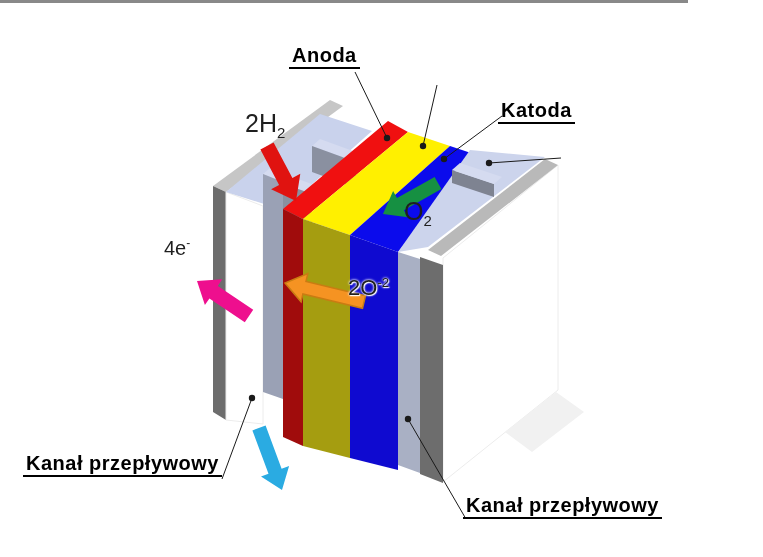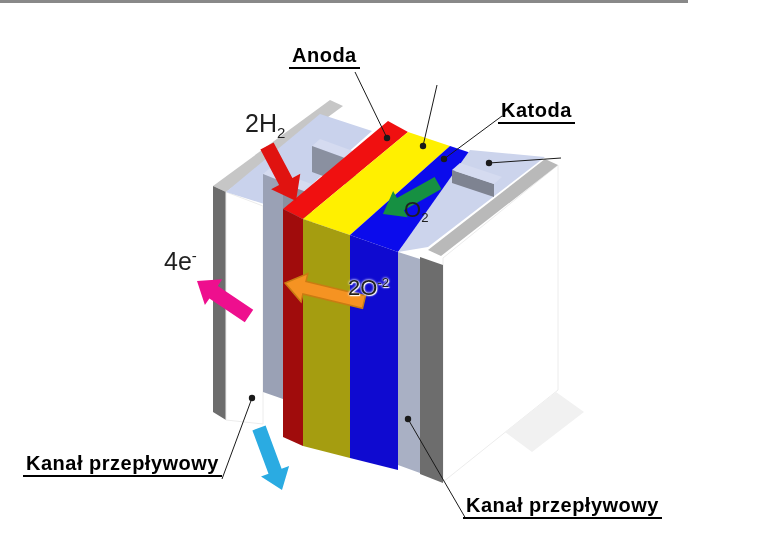--- a/index.html
+++ b/index.html
@@ -71,16 +71,16 @@
       <polygon points="365.5,295.7 306.0,281.4 307.8,273.6 285.0,283.0 301.1,301.8 302.9,294.0 362.5,308.3" fill="#f59322" stroke="#c97c12" stroke-width="1.5"></polygon>
       <polygon points="252.4,430.4 268.5,473.7 261.0,476.5 282.0,490.0 289.1,466.0 281.6,468.8 265.6,425.6" fill="#2aabe2"></polygon>
     </svg>
 
   <div class="lbl" style="left:289px;top:45px;font-size:20px">Anoda</div>
   <div class="lbl" style="left:498px;top:100px;font-size:20px">Katoda</div>
   <div class="lbl" style="left:23px;top:453px;font-size:20px">Kanał przepływowy</div>
   <div class="lbl" style="left:463px;top:495px;font-size:20px">Kanał przepływowy</div>
 
   <div class="chem" style="left:245px;top:111px;font-size:25px"><span>2H</span><sub>2</sub></div>
-  <div class="chem" style="left:404px;top:199px;font-size:22px"><span>O</span><sub>2</sub></div>
-  <div class="chem" style="left:164px;top:248px;font-size:25px"><span>4e</span><sup>-</sup></div>
+  <div class="chem" style="left:404px;top:199px;font-size:25px"><span>O</span><sub>2</sub></div>
+  <div class="chem" style="left:164px;top:237px;font-size:20px"><span>4e</span><sup>-</sup></div>
   <div class="chem halo" style="left:304px;top:276px;font-size:22px"><span>2O</span><sup>-2</sup></div>
 </div>
 
 </body></html>

